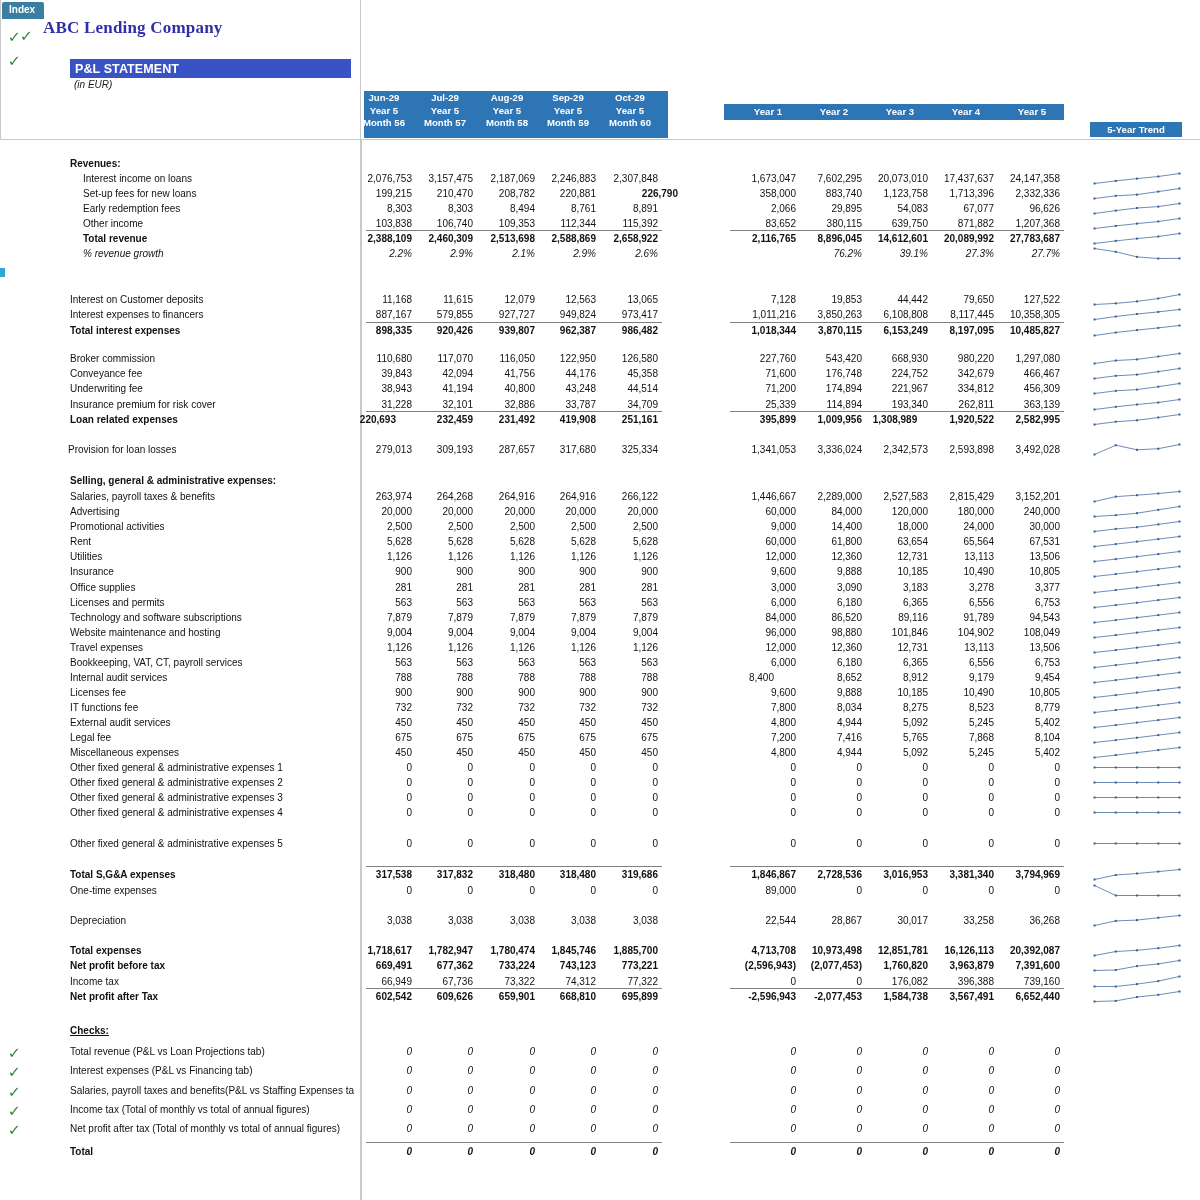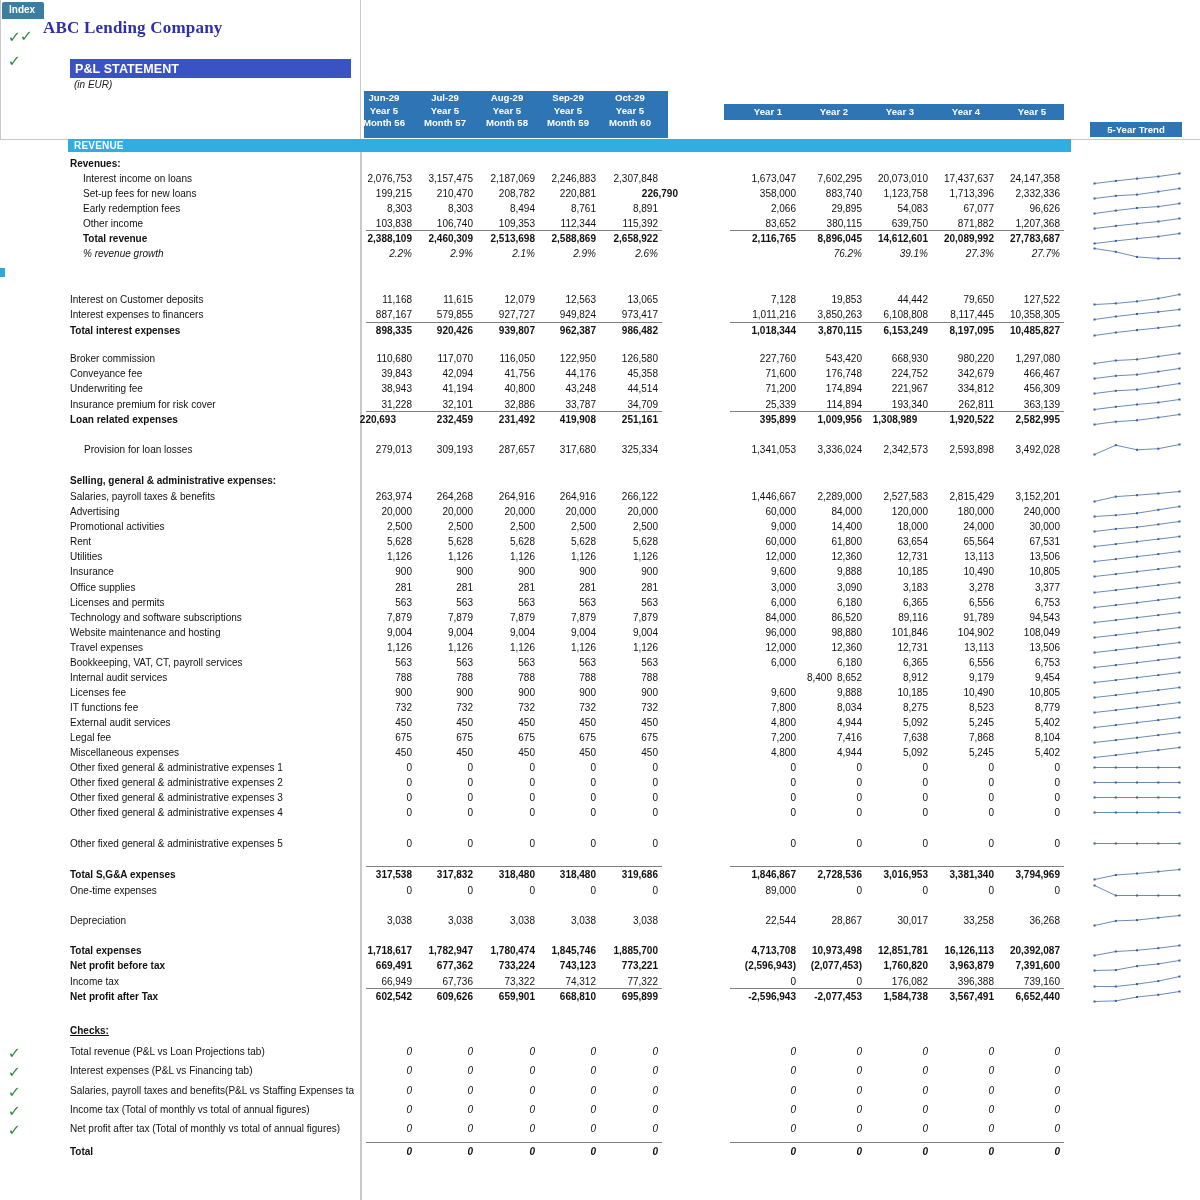--- a/index.html
+++ b/index.html
@@ -196,21 +196,20 @@
   <div id="annual-headers">
       <div class="yh-block" style="left: 724px; top: 104px; width: 340px; height: 16px;"></div>
       <div class="yh-col" style="left: 738px; top: 105px; width: 60px;">Year 1</div>
       <div class="yh-col" style="left: 804px; top: 105px; width: 60px;">Year 2</div>
       <div class="yh-col" style="left: 870px; top: 105px; width: 60px;">Year 3</div>
       <div class="yh-col" style="left: 936px; top: 105px; width: 60px;">Year 4</div>
       <div class="yh-col" style="left: 1002px; top: 105px; width: 60px;">Year 5</div>
     </div>
   <div class="trend-hdr" style="left:1090px;top:122px;width:92px;height:15px;">5-Year Trend</div>
 
-  <div class="sec-bar" style="left:68px;top:139px;width:1003px;height:13px;">REVENUE</div>
 
   <div id="rows-host">
       <div class="row" style="top: 156px;">
         <div class="lbl b" style="left: 70px;">Revenues:</div>
       </div>
       <div class="row" style="top: 171px;">
         <div class="lbl" style="left: 83px;">Interest income on loans</div>
         <div class="num" style="left: 352px; width: 60px;">2,076,753</div>
         <div class="num" style="left: 413px; width: 60px;">3,157,475</div>
         <div class="num" style="left: 475px; width: 60px;">2,187,069</div>
@@ -531,21 +530,21 @@
             <polyline points="1.5,11.5 22.8,8.7 44.0,7.3 65.3,4.5 86.5,1.5" fill="none" stroke="#5b7fb0" stroke-width="0.9"></polyline>
             <rect x="0.5" y="10.5" width="2" height="2" fill="#3b5f92"></rect>
             <rect x="21.8" y="7.7" width="2" height="2" fill="#3b5f92"></rect>
             <rect x="43.0" y="6.3" width="2" height="2" fill="#3b5f92"></rect>
             <rect x="64.3" y="3.5" width="2" height="2" fill="#3b5f92"></rect>
             <rect x="85.5" y="0.5" width="2" height="2" fill="#3b5f92"></rect>
           </svg>
         </div>
       </div>
       <div class="row" style="top: 442px;">
-        <div class="lbl" style="left: 84px;">Provision for loan losses</div>
+        <div class="lbl" style="left: 68px;">Provision for loan losses</div>
         <div class="num" style="left: 352px; width: 60px;">279,013</div>
         <div class="num" style="left: 413px; width: 60px;">309,193</div>
         <div class="num" style="left: 475px; width: 60px;">287,657</div>
         <div class="num" style="left: 536px; width: 60px;">317,680</div>
         <div class="num" style="left: 598px; width: 60px;">325,334</div>
         <div class="num" style="left: 730px; width: 66px;">1,341,053</div>
         <div class="num" style="left: 796px; width: 66px;">3,336,024</div>
         <div class="num" style="left: 862px; width: 66px;">2,342,573</div>
         <div class="num" style="left: 928px; width: 66px;">2,593,898</div>
         <div class="num" style="left: 994px; width: 66px;">3,492,028</div>
@@ -839,21 +838,21 @@
           </svg>
         </div>
       </div>
       <div class="row" style="top: 670px;">
         <div class="lbl" style="left: 70px;">Internal audit services</div>
         <div class="num" style="left: 352px; width: 60px;">788</div>
         <div class="num" style="left: 413px; width: 60px;">788</div>
         <div class="num" style="left: 475px; width: 60px;">788</div>
         <div class="num" style="left: 536px; width: 60px;">788</div>
         <div class="num" style="left: 598px; width: 60px;">788</div>
-        <div class="num" style="left: 766px; width: 66px;">8,400</div>
+        <div class="num" style="left: 708px; width: 66px;">8,400</div>
         <div class="num" style="left: 796px; width: 66px;">8,652</div>
         <div class="num" style="left: 862px; width: 66px;">8,912</div>
         <div class="num" style="left: 928px; width: 66px;">9,179</div>
         <div class="num" style="left: 994px; width: 66px;">9,454</div>
         <div class="spark" style="left: 1093px; top: 1px;">
           <svg width="88" height="13" viewBox="0 0 88 13">
             <polyline points="1.5,11.5 22.8,9.1 44.0,6.6 65.3,4.1 86.5,1.5" fill="none" stroke="#5b7fb0" stroke-width="0.9"></polyline>
             <rect x="0.5" y="10.5" width="2" height="2" fill="#3b5f92"></rect>
             <rect x="21.8" y="8.1" width="2" height="2" fill="#3b5f92"></rect>
             <rect x="43.0" y="5.6" width="2" height="2" fill="#3b5f92"></rect>
@@ -933,21 +932,21 @@
       </div>
       <div class="row" style="top: 730px;">
         <div class="lbl" style="left: 70px;">Legal fee</div>
         <div class="num" style="left: 352px; width: 60px;">675</div>
         <div class="num" style="left: 413px; width: 60px;">675</div>
         <div class="num" style="left: 475px; width: 60px;">675</div>
         <div class="num" style="left: 536px; width: 60px;">675</div>
         <div class="num" style="left: 598px; width: 60px;">675</div>
         <div class="num" style="left: 730px; width: 66px;">7,200</div>
         <div class="num" style="left: 796px; width: 66px;">7,416</div>
-        <div class="num" style="left: 862px; width: 66px;">7,638</div>
+        <div class="num" style="left: 862px; width: 66px;">5,765</div>
         <div class="num" style="left: 928px; width: 66px;">7,868</div>
         <div class="num" style="left: 994px; width: 66px;">8,104</div>
         <div class="spark" style="left: 1093px; top: 1px;">
           <svg width="88" height="13" viewBox="0 0 88 13">
             <polyline points="1.5,11.5 22.8,9.1 44.0,6.7 65.3,4.1 86.5,1.5" fill="none" stroke="#5b7fb0" stroke-width="0.9"></polyline>
             <rect x="0.5" y="10.5" width="2" height="2" fill="#3b5f92"></rect>
             <rect x="21.8" y="8.1" width="2" height="2" fill="#3b5f92"></rect>
             <rect x="43.0" y="5.7" width="2" height="2" fill="#3b5f92"></rect>
             <rect x="64.3" y="3.1" width="2" height="2" fill="#3b5f92"></rect>
             <rect x="85.5" y="0.5" width="2" height="2" fill="#3b5f92"></rect>

